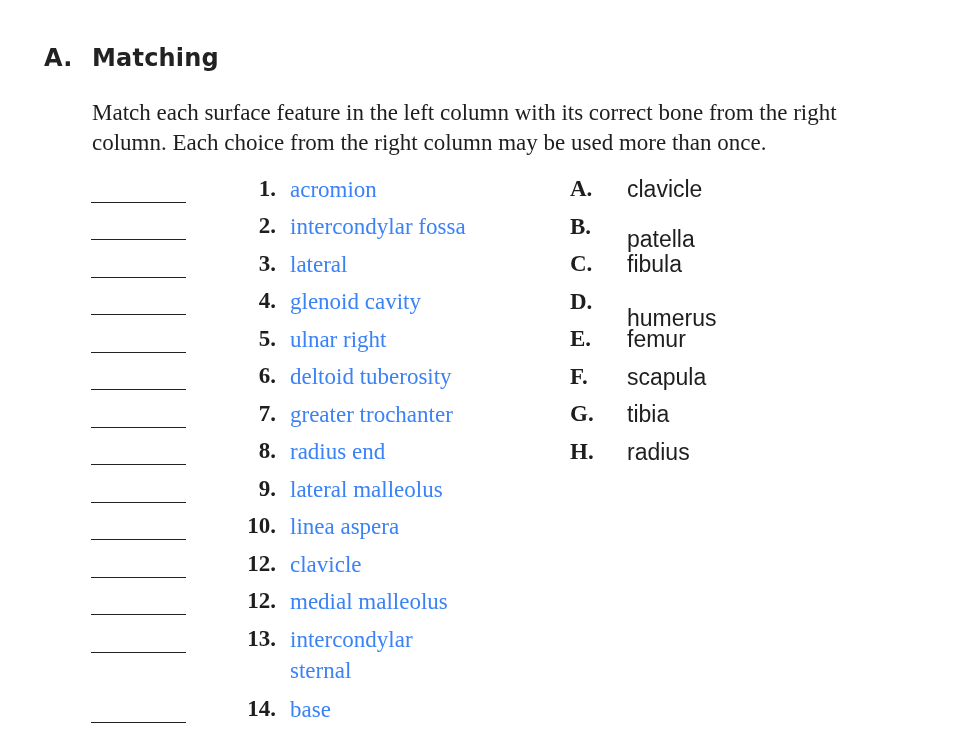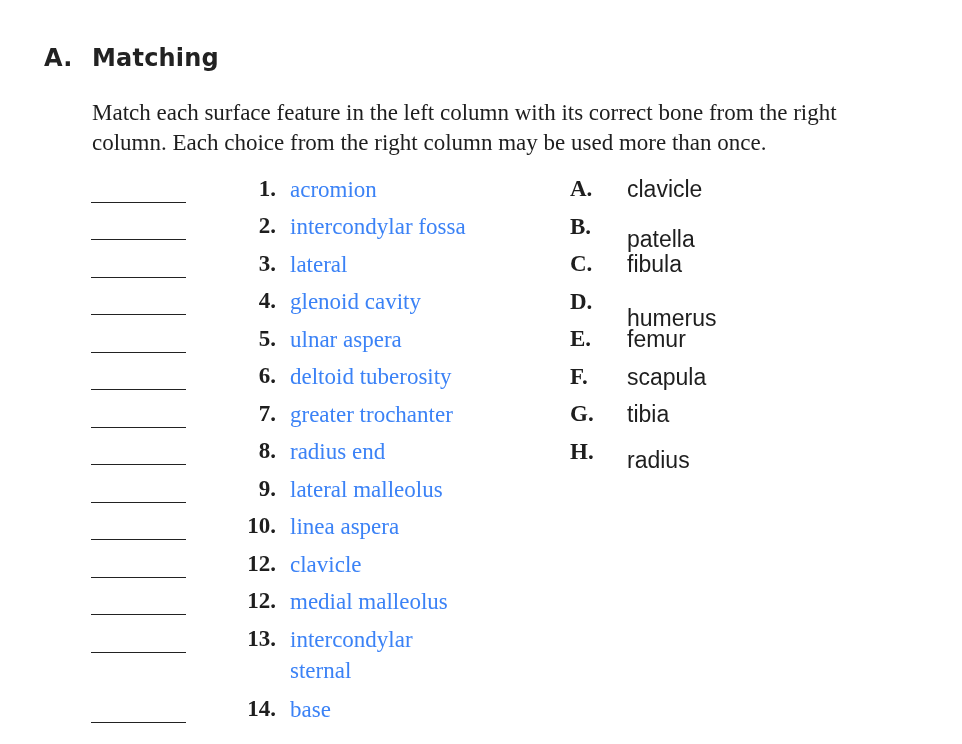--- a/index.html
+++ b/index.html
@@ -43,21 +43,21 @@
       <span class="term" style="top:-2px">lateral</span>
     </div>
     <div class="row" style="top: 288px;">
       <div class="blank" style="top:26px"></div>
       <span class="num" style="top:0">4.</span>
       <span class="term" style="top:-2px">glenoid cavity</span>
     </div>
     <div class="row" style="top: 326px;">
       <div class="blank" style="top:26px"></div>
       <span class="num" style="top:0">5.</span>
-      <span class="term" style="top:-2px">ulnar aspera</span>
+      <span class="term" style="top:-2px">ulnar right</span>
     </div>
     <div class="row" style="top: 363px;">
       <div class="blank" style="top:26px"></div>
       <span class="num" style="top:0">6.</span>
       <span class="term" style="top:-2px">deltoid tuberosity</span>
     </div>
     <div class="row" style="top: 401px;">
       <div class="blank" style="top:26px"></div>
       <span class="num" style="top:0">7.</span>
       <span class="term" style="top:-2px">greater trochanter</span>
@@ -123,15 +123,15 @@
     <div class="row" style="top: 363.5px;">
       <span class="opt-letter" style="top:0">F.</span>
       <span class="opt-text" style="top:0">scapula</span>
     </div>
     <div class="row" style="top: 401px;">
       <span class="opt-letter" style="top:0">G.</span>
       <span class="opt-text" style="top:0">tibia</span>
     </div>
     <div class="row" style="top: 438.5px;">
       <span class="opt-letter" style="top:0">H.</span>
-      <span class="opt-text" style="top:8px">radius</span>
+      <span class="opt-text" style="top:0">radius</span>
     </div>
   </div>
 
 </body></html>

